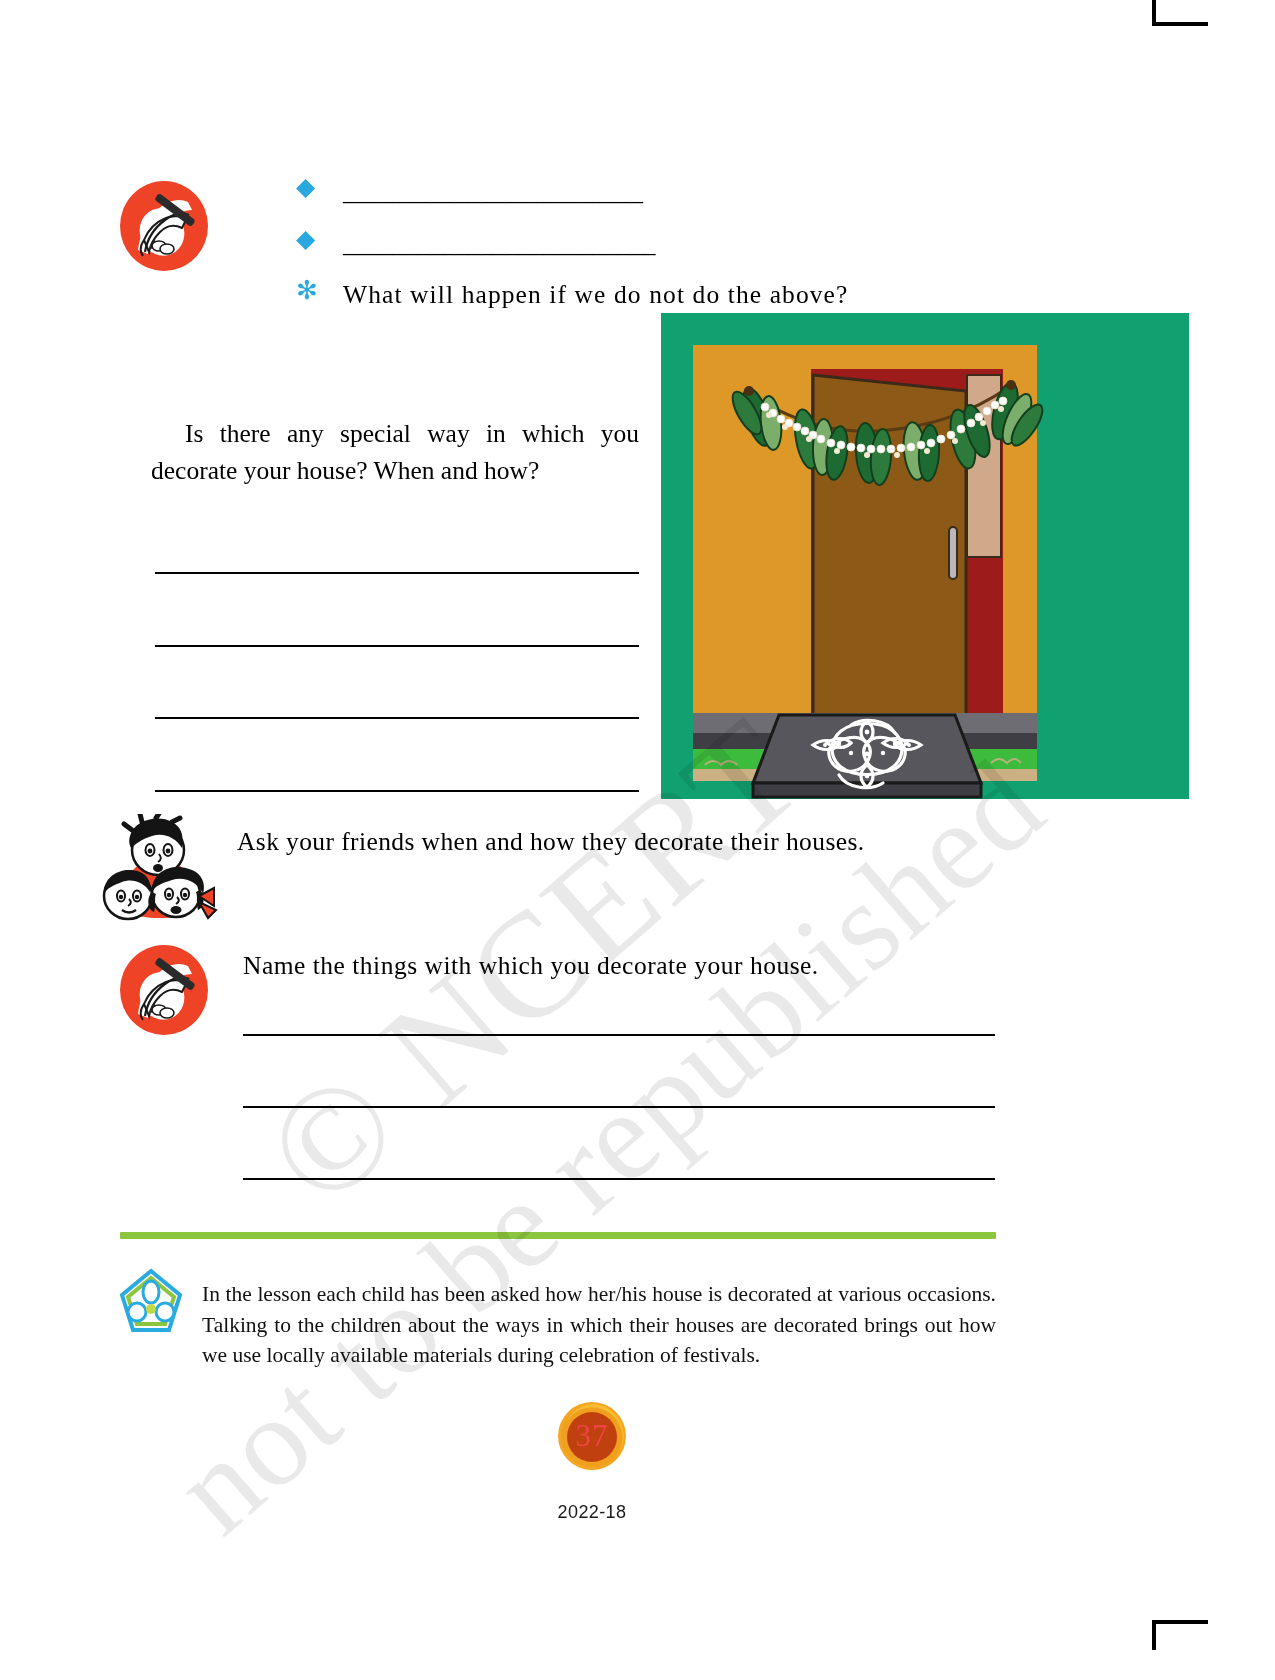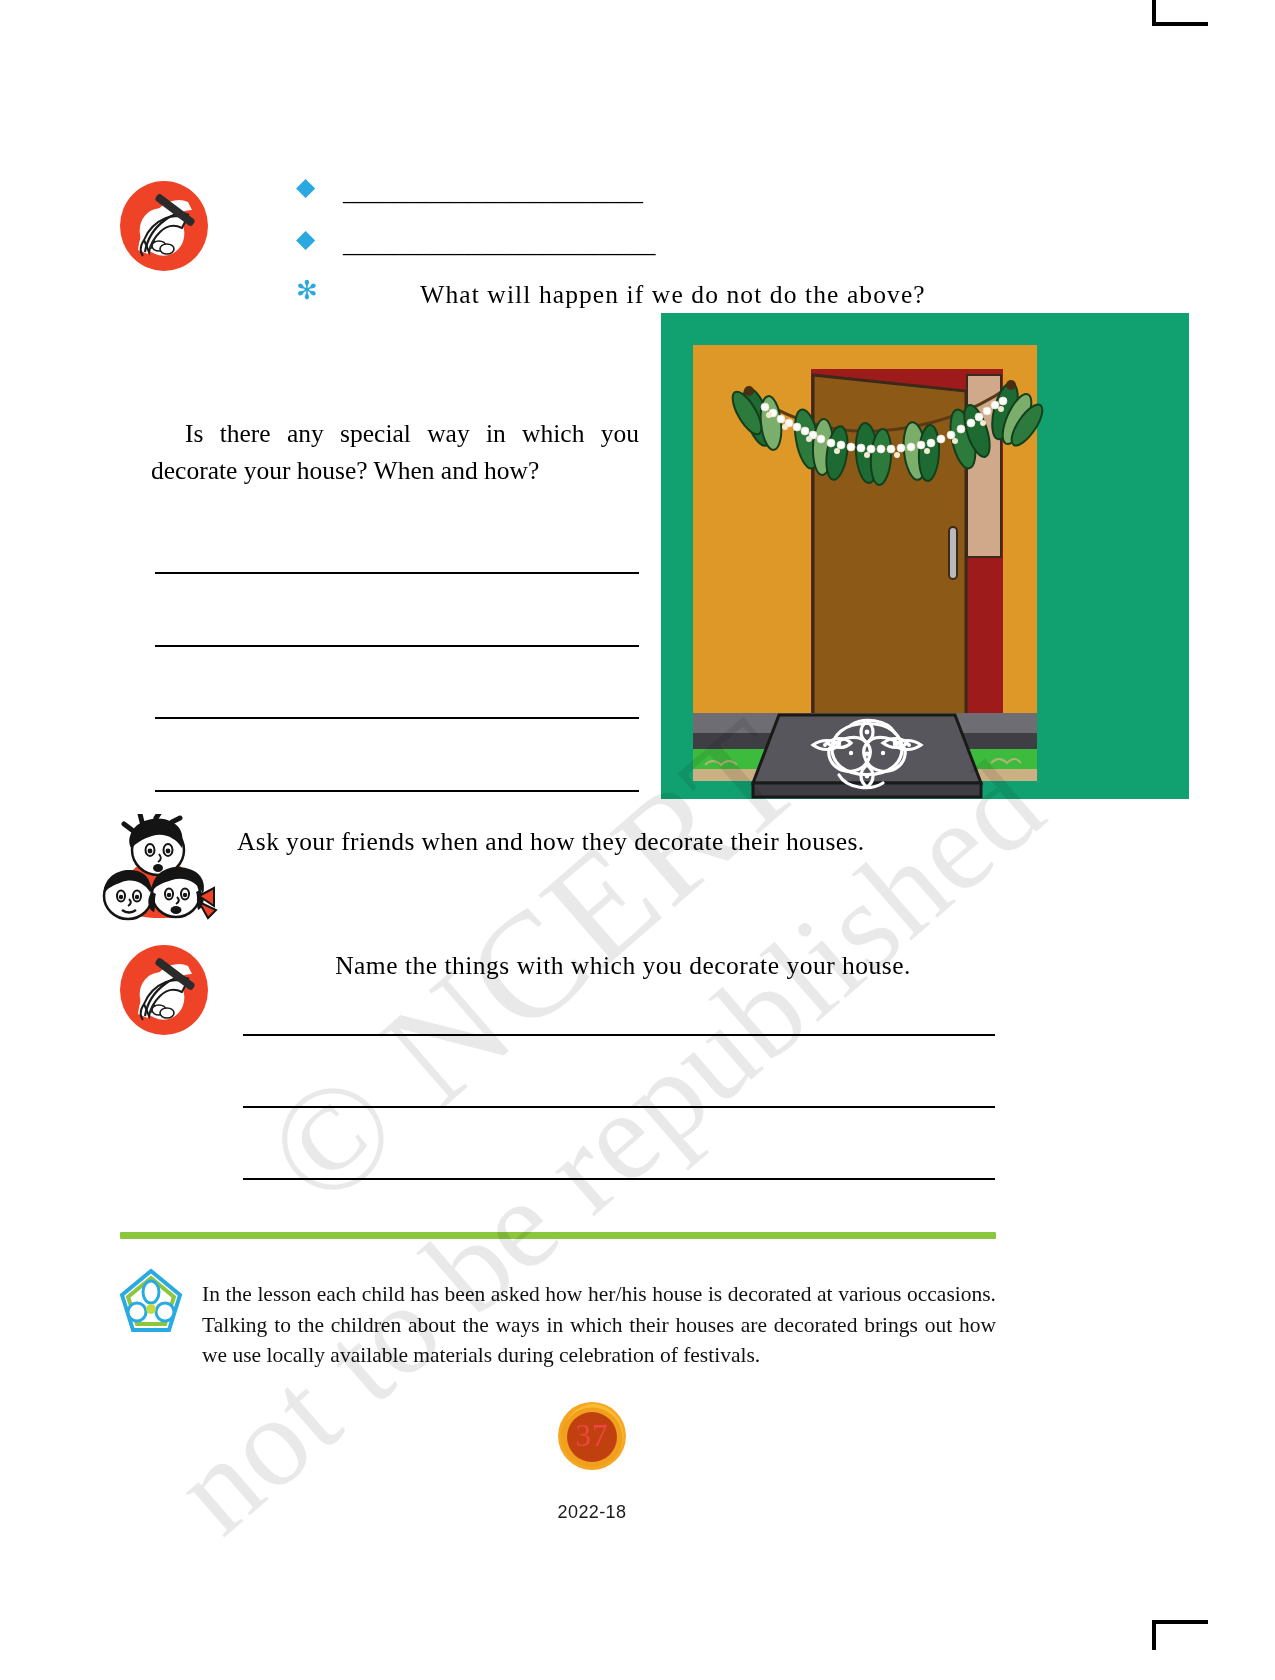--- a/index.html
+++ b/index.html
@@ -114,21 +114,21 @@
     line-height: 1;
   }
 
   .body-text {
     position: absolute;
     font-size: 25.5px;
     line-height: 1.44;
     color: #000;
     text-align: justify;
   }
-  .body-text.nojust { text-align: center; }
+  .body-text.nojust { text-align: left; }
 
   .para-indent { text-indent: 34px; }
 
   
   .rule {
     position: absolute;
     height: 2px;
     background: #000;
   }
 

